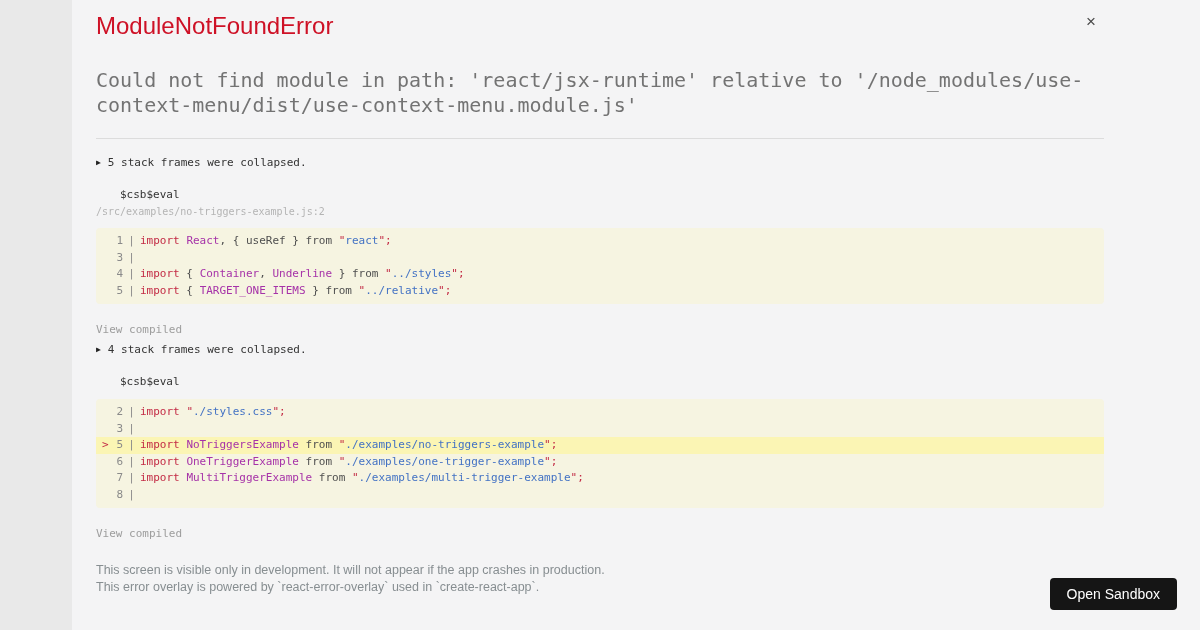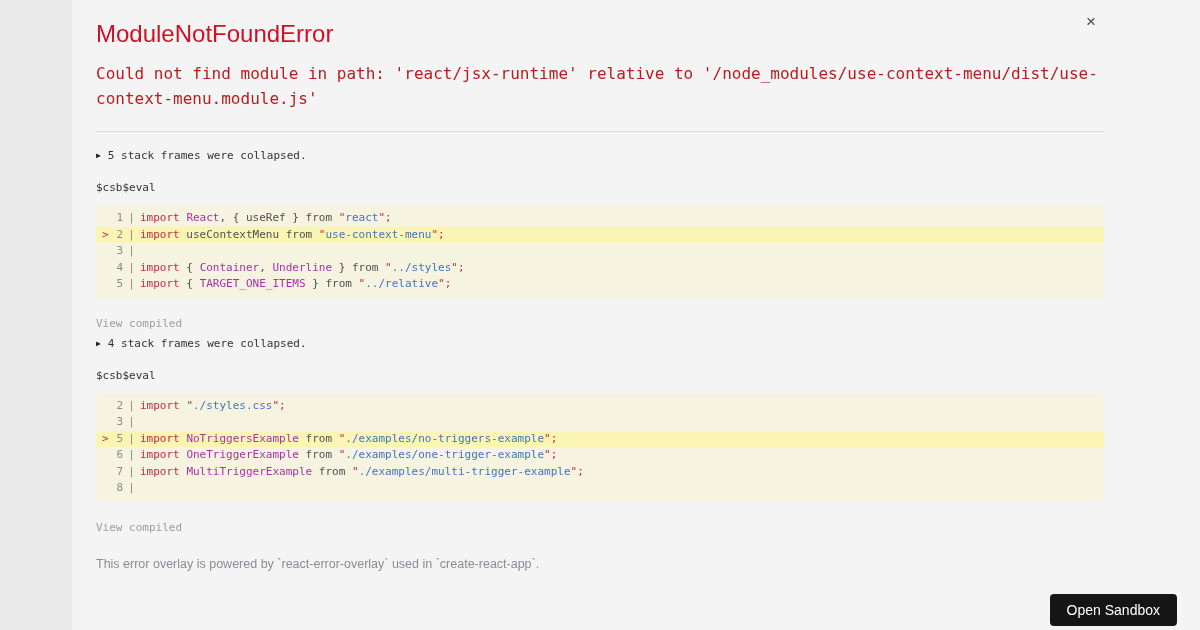--- a/index.html
+++ b/index.html
@@ -22,32 +22,32 @@
   .close-btn {
     position: absolute;
     top: 13px; right: 104px;
     font-size: 17px;
     line-height: 17px;
     color: #4a4a4a;
     cursor: pointer;
     font-family: "Liberation Sans", sans-serif;
   }
   .error-title {
-    margin-top: 20px;
+    margin-top: 12px;
     font-size: 24px;
     font-weight: 500;
     color: #ce1126;
     letter-spacing: 0;
   }
   .error-message {
-    margin-top: 13px;
+    margin-top: 28px;
     font-family: "DejaVu Sans Mono", "Liberation Mono", monospace;
-    font-size: 16px;
+    font-size: 20px;
     line-height: 25px;
-    color: #b91c1c;
+    color: #737373;
     white-space: normal;
   }
   .divider {
     margin-top: 20px;
     height: 1px;
     background: #dcdcdc;
     border: none;
   }
   .collapsed-row {
     margin-top: 17px;
@@ -62,20 +62,21 @@
     font-size: 8px;
     color: #222;
     margin-right: 7px;
     display: inline-block;
   }
   .frame-fn {
     margin-top: 19px;
     font-family: "DejaVu Sans Mono", "Liberation Mono", monospace;
     font-size: 11px;
     color: #333;
+    margin-left: 24px;
   }
   .frame-path {
     margin-top: 5px;
     font-family: "DejaVu Sans Mono", "Liberation Mono", monospace;
     font-size: 10px;
     color: #b4b4b4;
   }
   .code-block {
     margin-top: 11px;
     background: rgba(251, 245, 180, 0.3);
@@ -124,21 +125,21 @@
   }
   .frame-gap { margin-top: 6px; }
   .footer-note {
     margin-top: 21px;
     font-size: 12.5px;
     line-height: 17px;
     color: #878e91;
   }
   .sandbox-btn {
     position: absolute;
-    right: 23px; bottom: 4px;
+    right: 23px; bottom: 20px;
     background: #151515;
     color: #ffffff;
     font-size: 14px;
     font-family: "Liberation Sans", sans-serif;
     padding: 8px 17px;
     border: none;
     border-radius: 4px;
     cursor: pointer;
   }
 </style>
@@ -152,23 +153,23 @@
     <div class="error-title">ModuleNotFoundError</div>
     <div class="error-message">Could not find module in path: 'react/jsx-runtime' relative to '/node_modules/use-context-menu/dist/use-context-menu.module.js'</div>
     <hr class="divider">
 
     
     <div class="collapsed-row">
       <span class="tri">▶</span>
       <span>5 stack frames were collapsed.</span>
     </div>
     <div class="frame-fn">$csb$eval</div>
+    <div class="frame-path">/src/examples/no-triggers-example.js:2</div>
     <div class="code-block">
         <div class="code-row"><span class="ln-marker"> </span><span class="ln-num">1</span><span class="ln-pipe">|</span><span class="tok-k">import</span><span class="tok-p"> </span><span class="tok-i">React</span><span class="tok-p">, { useRef } from </span><span class="tok-q">"</span><span class="tok-s">react</span><span class="tok-q">"</span><span class="tok-k">;</span></div>
-        <div class="code-row highlight"><span class="ln-marker">&gt;</span><span class="ln-num">2</span><span class="ln-pipe">|</span><span class="tok-k">import</span><span class="tok-p"> useContextMenu from </span><span class="tok-q">"</span><span class="tok-s">use-context-menu</span><span class="tok-q">"</span><span class="tok-k">;</span></div>
         <div class="code-row"><span class="ln-marker"> </span><span class="ln-num">3</span><span class="ln-pipe">|</span></div>
         <div class="code-row"><span class="ln-marker"> </span><span class="ln-num">4</span><span class="ln-pipe">|</span><span class="tok-k">import</span><span class="tok-p"> { </span><span class="tok-i">Container</span><span class="tok-p">, </span><span class="tok-i">Underline</span><span class="tok-p"> } from </span><span class="tok-q">"</span><span class="tok-s">../styles</span><span class="tok-q">"</span><span class="tok-k">;</span></div>
         <div class="code-row"><span class="ln-marker"> </span><span class="ln-num">5</span><span class="ln-pipe">|</span><span class="tok-k">import</span><span class="tok-p"> { </span><span class="tok-i">TARGET_ONE_ITEMS</span><span class="tok-p"> } from </span><span class="tok-q">"</span><span class="tok-s">../relative</span><span class="tok-q">"</span><span class="tok-k">;</span></div>
       </div>
     <div class="view-compiled">View compiled</div>
 
     
     <div class="collapsed-row frame-gap">
       <span class="tri">▶</span>
       <span>4 stack frames were collapsed.</span>
@@ -179,18 +180,19 @@
         <div class="code-row"><span class="ln-marker"> </span><span class="ln-num">3</span><span class="ln-pipe">|</span></div>
         <div class="code-row highlight"><span class="ln-marker">&gt;</span><span class="ln-num">5</span><span class="ln-pipe">|</span><span class="tok-k">import</span><span class="tok-p"> </span><span class="tok-i">NoTriggersExample</span><span class="tok-p"> from </span><span class="tok-q">"</span><span class="tok-s">./examples/no-triggers-example</span><span class="tok-q">"</span><span class="tok-k">;</span></div>
         <div class="code-row"><span class="ln-marker"> </span><span class="ln-num">6</span><span class="ln-pipe">|</span><span class="tok-k">import</span><span class="tok-p"> </span><span class="tok-i">OneTriggerExample</span><span class="tok-p"> from </span><span class="tok-q">"</span><span class="tok-s">./examples/one-trigger-example</span><span class="tok-q">"</span><span class="tok-k">;</span></div>
         <div class="code-row"><span class="ln-marker"> </span><span class="ln-num">7</span><span class="ln-pipe">|</span><span class="tok-k">import</span><span class="tok-p"> </span><span class="tok-i">MultiTriggerExample</span><span class="tok-p"> from </span><span class="tok-q">"</span><span class="tok-s">./examples/multi-trigger-example</span><span class="tok-q">"</span><span class="tok-k">;</span></div>
         <div class="code-row"><span class="ln-marker"> </span><span class="ln-num">8</span><span class="ln-pipe">|</span></div>
       </div>
     <div class="view-compiled">View compiled</div>
 
     
     <div class="footer-note">
+      <div>This screen is visible only in development. It will not appear if the app crashes in production.</div>
       <div>This error overlay is powered by `react-error-overlay` used in `create-react-app`.</div>
     </div>
   </div>
 </div>
 
 <button class="sandbox-btn">Open Sandbox</button>
 
 </body></html>

